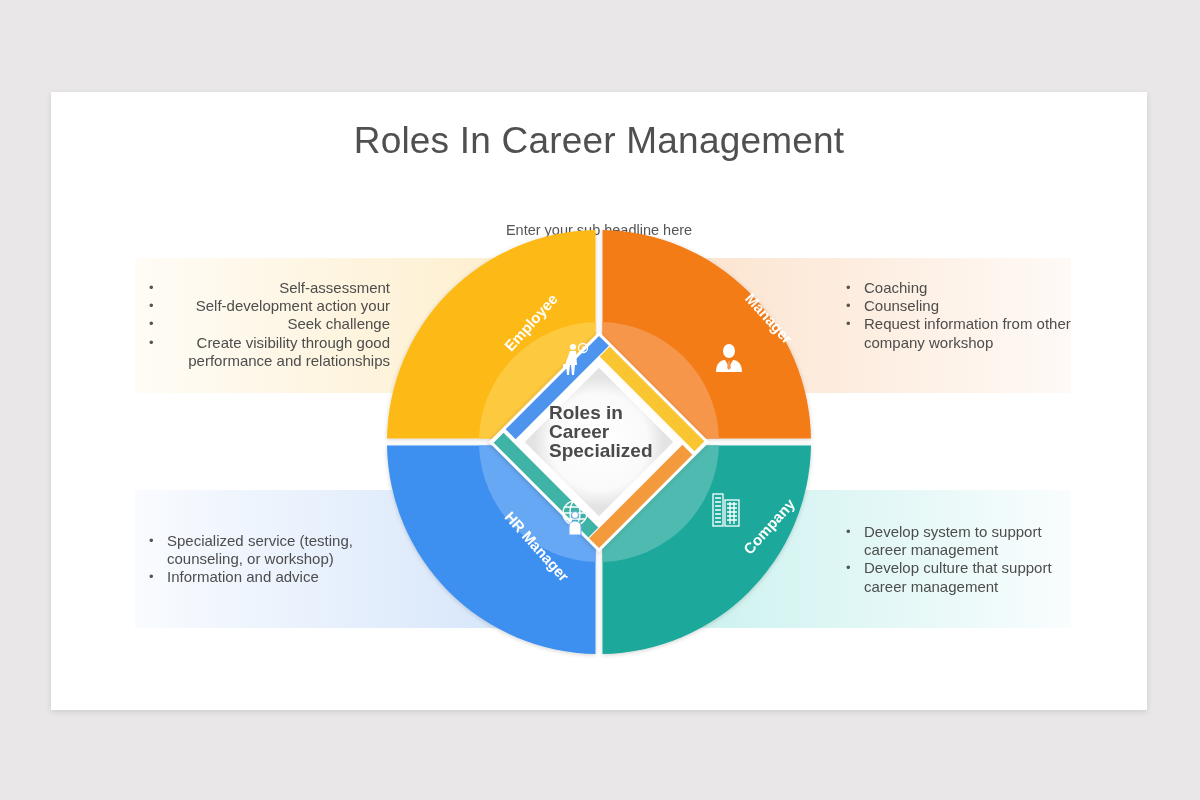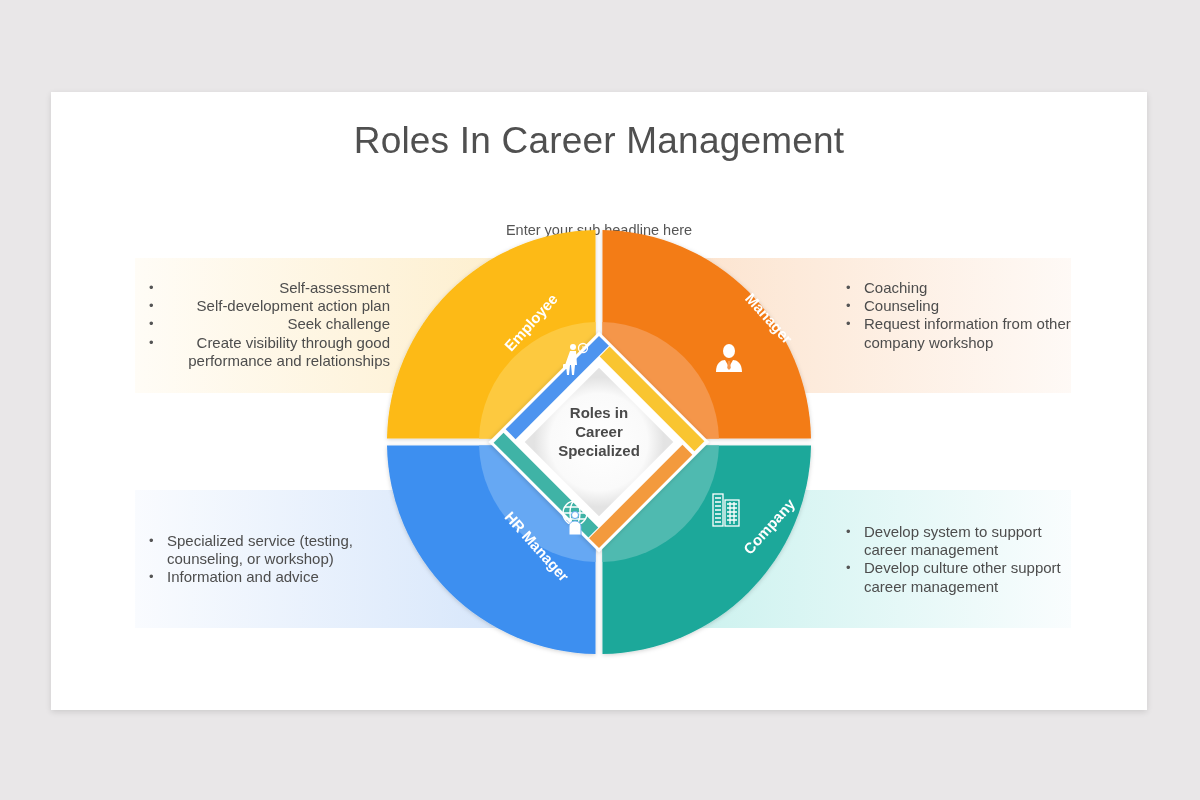--- a/index.html
+++ b/index.html
@@ -32,54 +32,54 @@
   .bullets li::before { content: "•"; position: absolute; left: 4px; top: 0; font-size: 13px; color: #555; }
   .b-tl { left: 94px; top: 187px; width: 245px; text-align: right; }
   .b-tr { left: 791px; top: 187px; width: 230px; }
   .b-bl { left: 94px; top: 440px; width: 230px; }
   .b-br { left: 791px; top: 431px; width: 240px; }
 
   .diagram { position: absolute; left: 336px; top: 134px; width: 424px; height: 432px; }
   .diagram svg { position: absolute; left: 0; top: 0; overflow: visible; }
   .seg-label { font-family: "Liberation Sans", sans-serif; font-size: 15px; fill: #ffffff; font-weight: bold; }
   .center-text {
-    position: absolute; left: 162px; top: 177px; width: 100px; text-align: center;
-    font-size: 15px; line-height: 19px; color: #4a4a4a; font-weight: bold;
+    position: absolute; left: 162px; top: 177px; width: 100px; text-align: left;
+    font-size: 19px; line-height: 19px; color: #4a4a4a; font-weight: bold;
   }
 </style>
 </head>
 <body>
 
 <div class="slide">
   <div class="title">Roles In Career Management</div>
   <div class="subtitle">Enter your sub headline here</div>
 
   <div class="band band-tl"></div>
   <div class="band band-tr"></div>
   <div class="band band-bl"></div>
   <div class="band band-br"></div>
 
   <ul class="bullets b-tl">
     <li>Self-assessment</li>
-    <li>Self-development action plan</li>
+    <li>Self-development action your</li>
     <li>Seek challenge</li>
     <li>Create visibility through good performance and relationships</li>
   </ul>
   <ul class="bullets b-tr">
     <li>Coaching</li>
     <li>Counseling</li>
     <li>Request information from other company workshop</li>
   </ul>
   <ul class="bullets b-bl">
     <li>Specialized service (testing, counseling, or workshop)</li>
     <li>Information and advice</li>
   </ul>
   <ul class="bullets b-br">
     <li>Develop system to support career management</li>
-    <li>Develop culture other support career management</li>
+    <li>Develop culture that support career management</li>
   </ul>
 
   <div class="diagram">
     <svg width="424" height="432" viewBox="0 0 424 432" xmlns="http://www.w3.org/2000/svg">
       <defs>
         <filter id="sh" x="-20%" y="-20%" width="140%" height="140%">
           <feDropShadow dx="0" dy="1" stdDeviation="2" flood-color="#000" flood-opacity="0.18"></feDropShadow>
         </filter>
         <radialGradient id="cg" cx="50%" cy="50%" r="60%">
           <stop offset="0%" stop-color="#ffffff"></stop>

